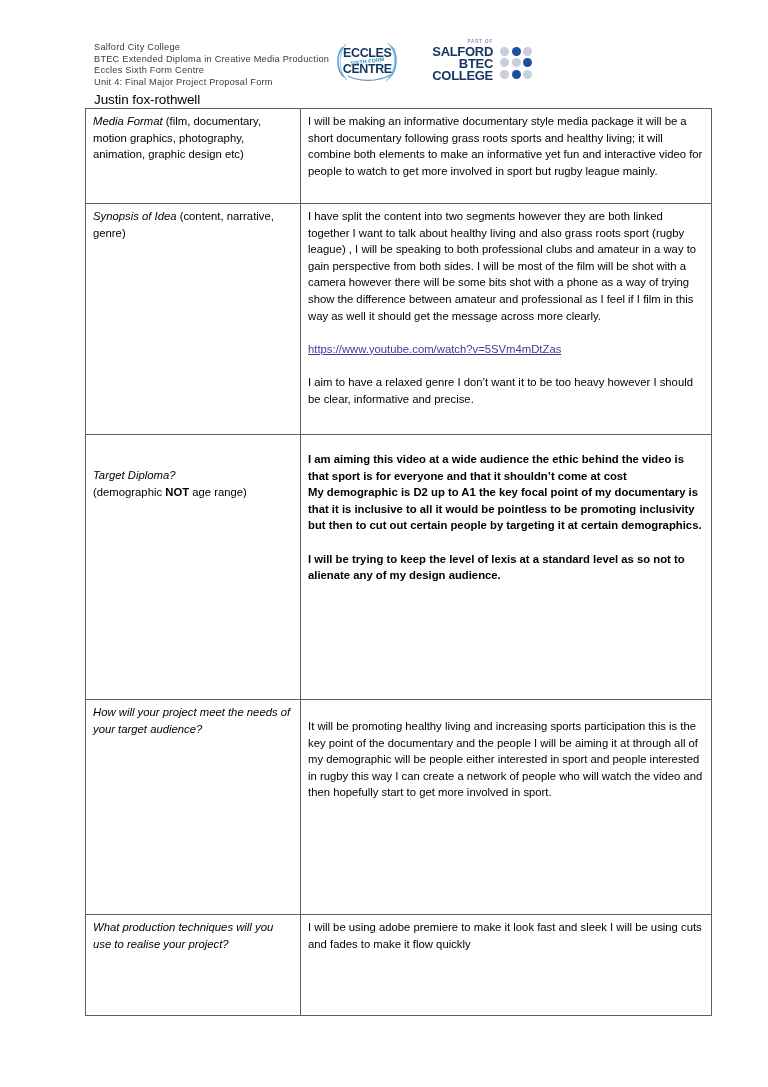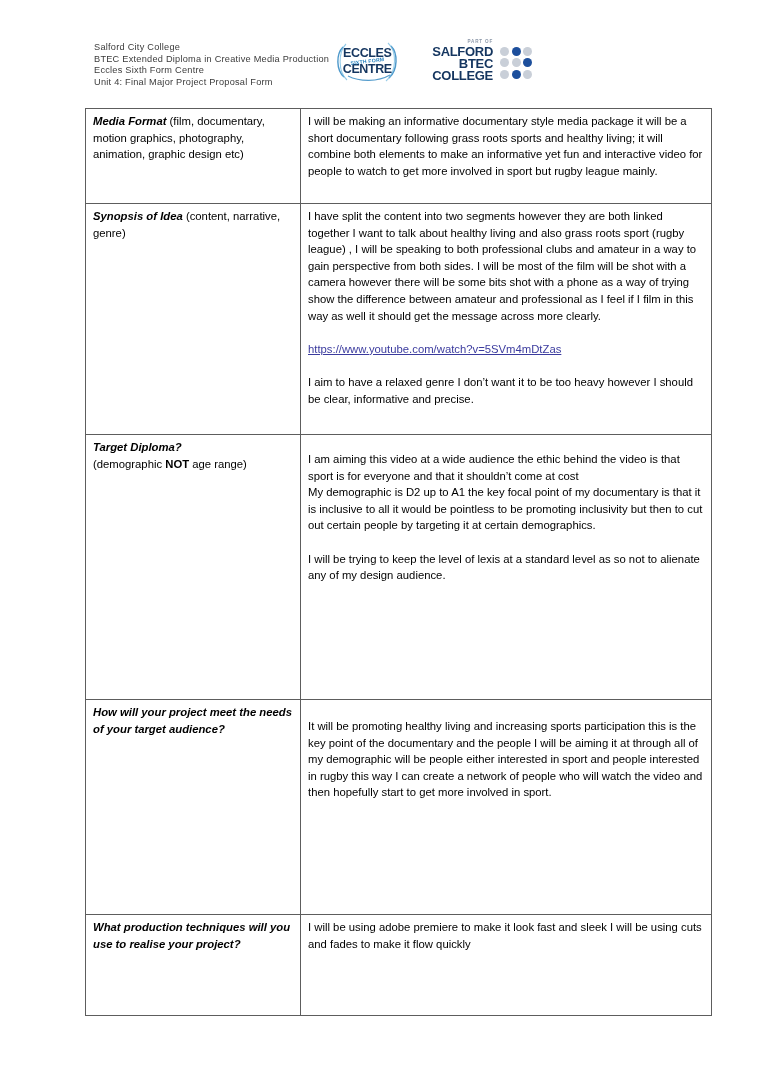--- a/index.html
+++ b/index.html
@@ -143,22 +143,23 @@
     line-height: 16.6px;
     color: #000000;
   }
   td.label-cell {
     width: 201px;
   }
   td.body-cell {
     width: 397px;
   }
   .lbl-strong {
-    font-weight: bold;
+    font-weight: normal;
     font-style: italic;
+    margin-top: 28px;
   }
   .not-bold { font-weight: bold; font-style: normal; }
   .body-cell p {
     margin: 0;
   }
   .body-cell p.spacer-before { margin-top: 16.6px; }
   a.video-link {
     color: #3b3b9e;
     text-decoration: underline;
     font-size: 11.3px;
@@ -170,20 +171,21 @@
 
 <div class="page">
 
   <div class="doc-header">
     <div class="school-lines">
       <div>Salford City College</div>
       <div>BTEC Extended Diploma  in Creative Media Production</div>
       <div>Eccles Sixth Form Centre</div>
       <div>Unit 4: Final Major Project Proposal Form</div>
     </div>
+    <div class="student-name">Justin fox-rothwell</div>
   </div>
 
   <div class="logo-strip">
 
     <div class="eccles-logo">
       <svg class="swoosh" viewBox="0 0 66 42">
         <path d="M9 7 C2 14, 2 30, 10 37" stroke="#2e86c1" stroke-width="1.4" fill="none" opacity="0.85"></path>
         <path d="M12 4 C4 12, 4 32, 13 40" stroke="#6fb8e0" stroke-width="1.1" fill="none" opacity="0.75"></path>
         <path d="M57 6 C64 13, 64 30, 55 38" stroke="#2e86c1" stroke-width="1.4" fill="none" opacity="0.85"></path>
         <path d="M54 3 C63 11, 63 32, 52 41" stroke="#6fb8e0" stroke-width="1.1" fill="none" opacity="0.7"></path>
@@ -239,21 +241,21 @@
           <p class="spacer-before"><a class="video-link" href="#">https://www.youtube.com/watch?v=5SVm4mDtZas</a></p>
           <p class="spacer-before">I aim to have a relaxed genre I don’t want it to be too heavy however I should be clear, informative and precise.</p>
         </td>
       </tr>
 
       <tr>
         <td class="label-cell" style="height:256px;">
           <span class="lbl-line lbl-strong">Target Diploma?</span>
             <span class="lbl-line"><span>(demographic </span><span class="not-bold">NOT</span><span> age range)</span></span>
         </td>
-        <td class="body-cell" style="vertical-align:top;">
+        <td class="body-cell" style="vertical-align:top;font-weight:bold;">
           <div style="margin-top:12px;">
             <p>I am aiming this video at a wide audience the ethic behind the video is that sport is for everyone and that it shouldn’t come at cost</p>
             <p>My demographic is D2 up to A1 the key focal point of my documentary is that it is inclusive to all it would be pointless to be promoting inclusivity but then to cut out certain people by targeting it at certain demographics.</p>
             <p class="spacer-before">I will be trying to keep the level of lexis at a standard level as so not to alienate any of my design audience.</p>
           </div>
         </td>
       </tr>
 
       <tr>
         <td class="label-cell" style="height:206px;">

